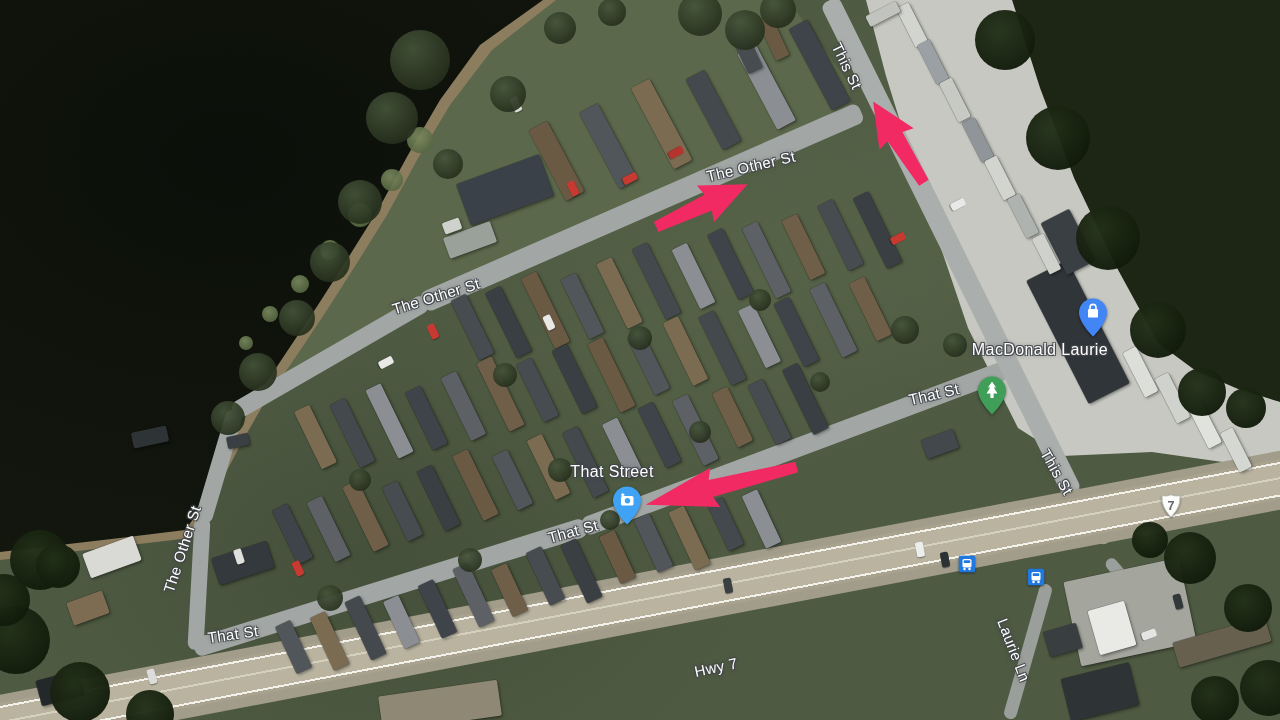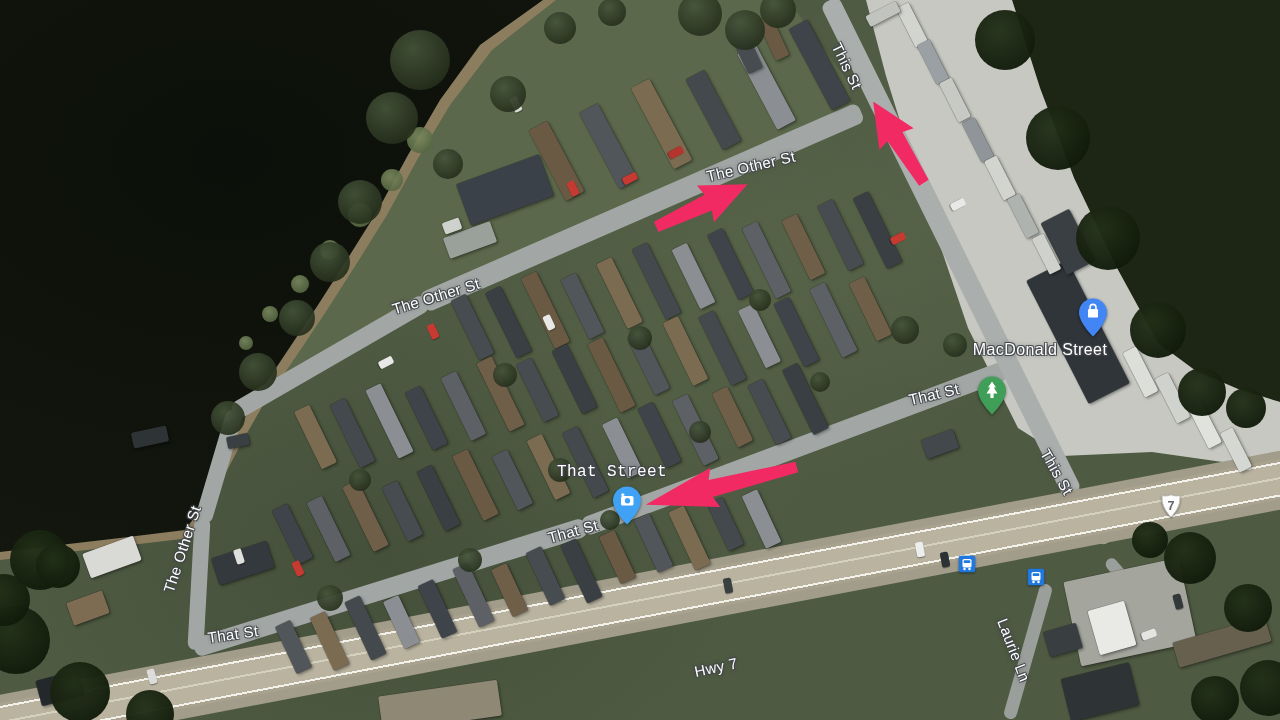--- a/index.html
+++ b/index.html
@@ -288,18 +288,18 @@
     <div class="maplabel" style="left: 847px; top: 66px; transform: translate(-50%, -50%) rotate(64deg);">This St</div>
     <div class="maplabel" style="left: 751px; top: 166px; transform: translate(-50%, -50%) rotate(-13deg);">The Other St</div>
     <div class="maplabel" style="left: 436px; top: 296px; transform: translate(-50%, -50%) rotate(-17deg);">The Other St</div>
     <div class="maplabel" style="left: 182px; top: 549px; transform: translate(-50%, -50%) rotate(-72deg);">The Other St</div>
     <div class="maplabel" style="left: 934px; top: 394px; transform: translate(-50%, -50%) rotate(-13deg);">That St</div>
     <div class="maplabel" style="left: 573px; top: 531px; transform: translate(-50%, -50%) rotate(-15deg);">That St</div>
     <div class="maplabel" style="left: 233px; top: 634px; transform: translate(-50%, -50%) rotate(-8deg);">That St</div>
     <div class="maplabel" style="left: 1057px; top: 472px; transform: translate(-50%, -50%) rotate(60deg);">This St</div>
     <div class="maplabel" style="left: 716px; top: 667px; transform: translate(-50%, -50%) rotate(-12deg);">Hwy 7</div>
     <div class="maplabel" style="left: 1014px; top: 650px; transform: translate(-50%, -50%) rotate(69deg);">Laurie Ln</div>
-    <div class="maplabel poi" style="left: 612px; top: 472px; transform: translate(-50%, -50%) rotate(0deg); font-family: Liberation Mono, monospace;">That Street</div>
-    <div class="maplabel poi" style="left: 1040px; top: 350px; transform: translate(-50%, -50%) rotate(0deg);">MacDonald Street</div>
+    <div class="maplabel poi" style="left: 612px; top: 472px; transform: translate(-50%, -50%) rotate(0deg);">That Street</div>
+    <div class="maplabel poi" style="left: 1040px; top: 350px; transform: translate(-50%, -50%) rotate(0deg);">MacDonald Laurie</div>
     <div class="arrow" style="left: 924px; top: 160px; width: 96px; transform: rotate(-122deg); background: rgb(242, 42, 99);"></div>
     <div class="arrow" style="left: 656px; top: 204px; width: 101px; transform: rotate(-25deg); background: rgb(242, 42, 99);"></div>
     <div class="arrow" style="left: 797px; top: 444px; width: 156px; transform: rotate(166deg); background: rgb(242, 42, 99);"></div>
   </div>
 
 </body></html>

